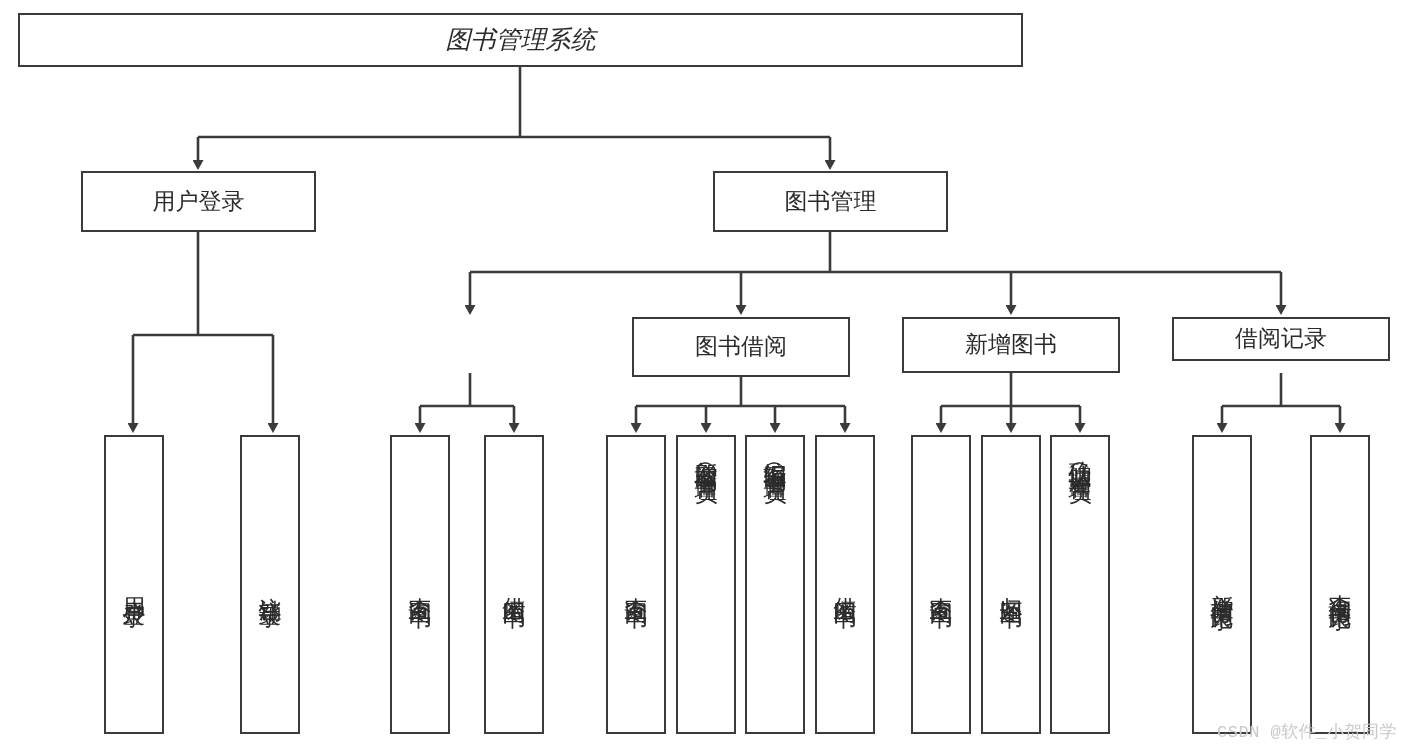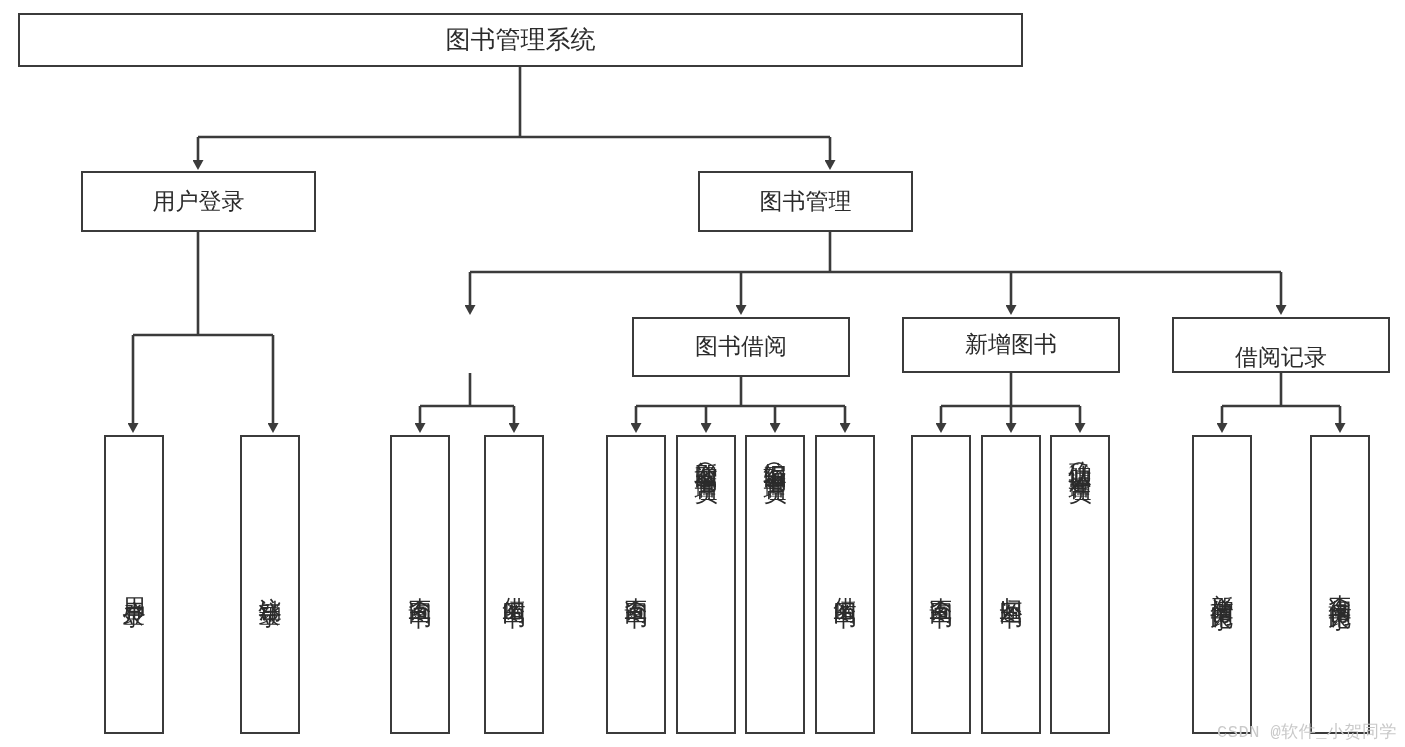--- a/index.html
+++ b/index.html
@@ -35,20 +35,21 @@
   }
   .node-label {
     display: block;
     text-align: center;
     line-height: 1.12;
     color: #2b2b2b;
   }
   
   .lvl-root .node-label {
     font-size: 25px;
+    font-style: italic;
   }
   
   .lvl-2 .node-label,
   .lvl-3 .node-label {
     font-size: 23px;
   }
   
   .leaf {
     align-items: flex-start;
     justify-content: center;
@@ -136,34 +137,34 @@
   </svg>
 
   <div class="node lvl-root" style="left:18px; top:13px; width:1005px; height:54px;">
     <span class="node-label">图书管理系统</span>
   </div>
 
   <div class="node lvl-2" style="left:81px; top:171px; width:235px; height:61px;">
     <span class="node-label">用户登录</span>
   </div>
 
-  <div class="node lvl-2" style="left:698px; top:171px; width:215px; height:61px;">
+  <div class="node lvl-2" style="left:713px; top:171px; width:235px; height:61px;">
     <span class="node-label">图书管理</span>
   </div>
 
 
   <div class="node lvl-3" style="left:632px; top:317px; width:218px; height:60px;">
     <span class="node-label">图书借阅</span>
   </div>
 
   <div class="node lvl-3" style="left:902px; top:317px; width:218px; height:56px;">
     <span class="node-label">新增图书</span>
   </div>
 
-  <div class="node lvl-3" style="left:1172px; top:317px; width:218px; height:56px;align-items:flex-end;">
+  <div class="node lvl-3" style="left:1172px; top:317px; width:218px; height:44px;">
     <span class="node-label">借阅记录</span>
   </div>
 
   <div class="node leaf leaf-centered" style="left:104px; top:435px; width:60px; height:299px;">
     <span class="node-label">用户登录</span>
   </div>
 
   <div class="node leaf leaf-centered" style="left:240px; top:435px; width:60px; height:299px;">
     <span class="node-label">注销登录</span>
   </div>

